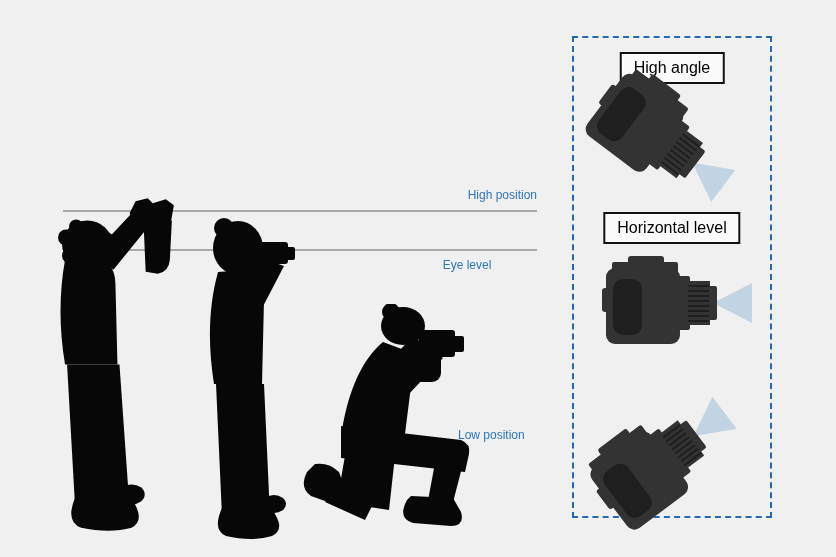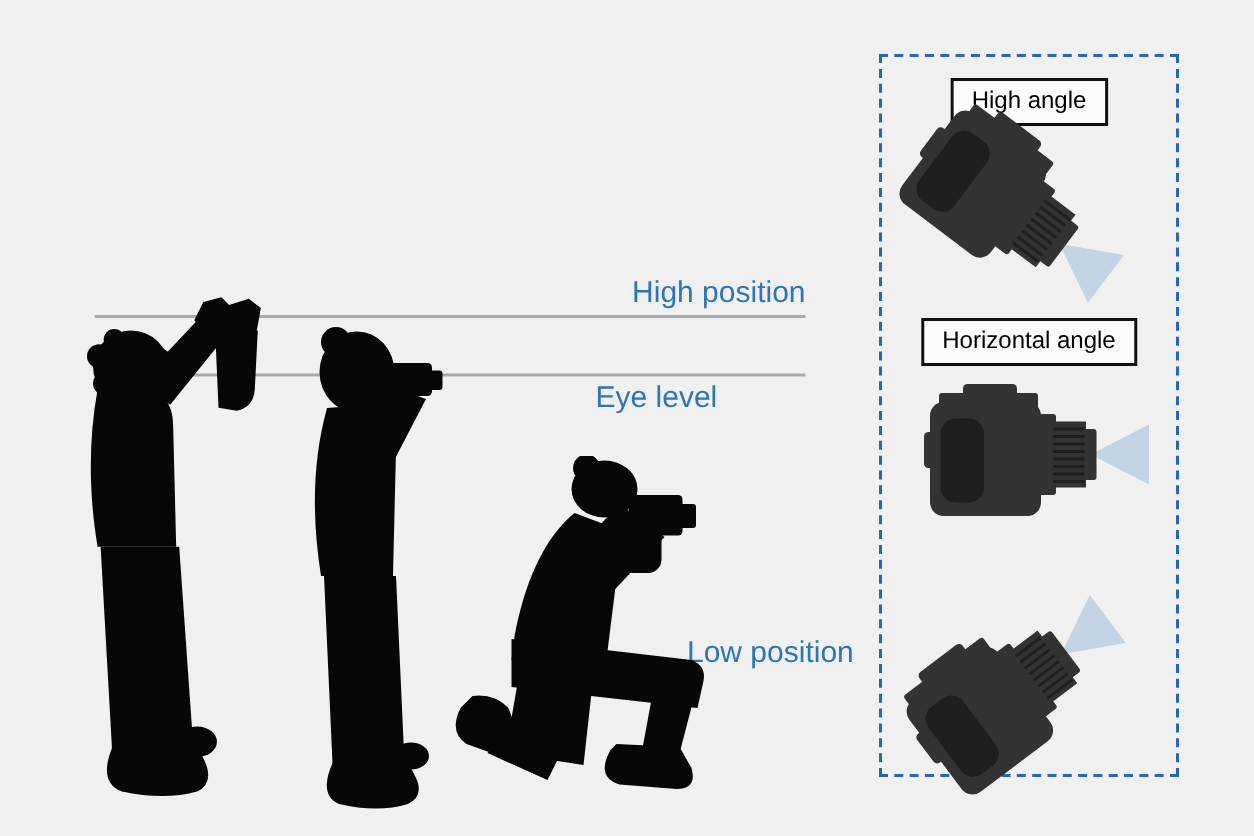--- a/index.html
+++ b/index.html
@@ -28,35 +28,35 @@
   .guide-line{
     position:absolute;
     left:63px;width:474px;height:2px;
     background:var(--guide-line-gray);
   }
   .line-high{top:210px}
   .line-eye{top:249px}
   .pos-label{
     position:absolute;
     color:var(--accent-blue);
-    font-size:20px;
+    font-size:12px;
     line-height:18px;
     white-space:nowrap;
   }
   .pos-label.high{left:397px;top:186px;width:140px;text-align:right}
-  .pos-label.eye{left:397px;top:256px;width:140px;text-align:left}
+  .pos-label.eye{left:397px;top:256px;width:140px;text-align:center}
   .pos-label.low{left:458px;top:426px}
   .sil{position:absolute}
   .sil path,.sil rect,.sil ellipse,.sil circle{fill:var(--silhouette-black)}
   .s1{left:57px;top:197px;width:133px;height:338px}
   .s2{left:194px;top:216px;width:128px;height:324px}
   .s3{left:303px;top:304px;width:222px;height:226px}
   .angle-panel{
     position:absolute;
-    left:586px;top:36px;width:200px;height:482px;
+    left:572px;top:36px;width:200px;height:482px;
     border:2px dashed var(--panel-border-blue);
   }
   .angle-label-box{
     position:absolute;
     left:50%;transform:translateX(-50%);
     background:var(--label-box-bg);
     border:2px solid var(--label-box-border);
     padding:5px 12px;
     font-size:16px;
     color:#000;
@@ -160,21 +160,21 @@
     <div class="angle-label-box box-high">
       <span>High angle</span>
     </div>
     <svg class="cam cam-high" viewBox="0 0 184 130">
       <g transform="translate(17,14) rotate(37 75 46)">
           <use href="#cam-shape"></use>
         </g>
     </svg>
 
     <div class="angle-label-box box-horizontal">
-      <span>Horizontal angle</span>
+      <span>Horizontal level</span>
     </div>
     <svg class="cam cam-horizontal" viewBox="0 0 152 92">
       <use href="#cam-shape"></use>
     </svg>
 
     <svg class="cam cam-low" viewBox="0 0 180 126">
       <g transform="translate(15,17) rotate(-37 75 46)">
           <use href="#cam-shape"></use>
         </g>
     </svg>

